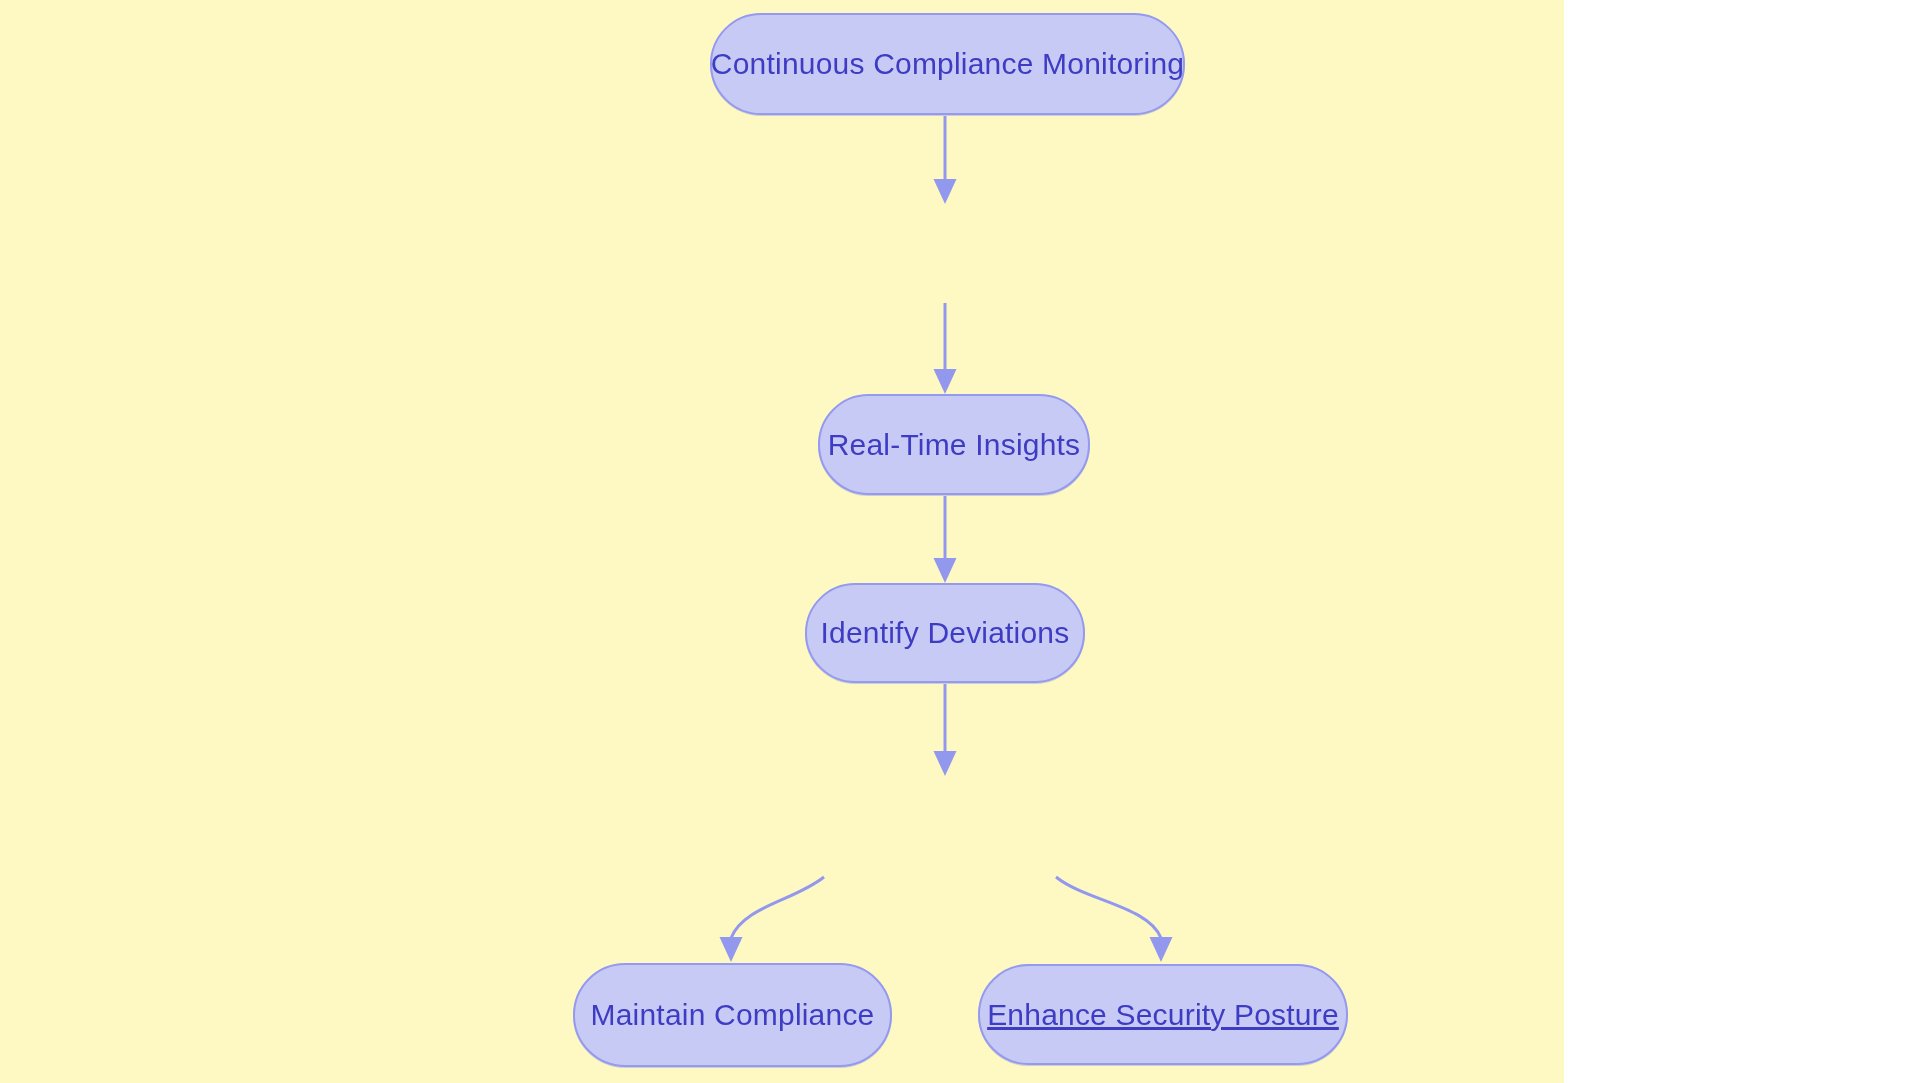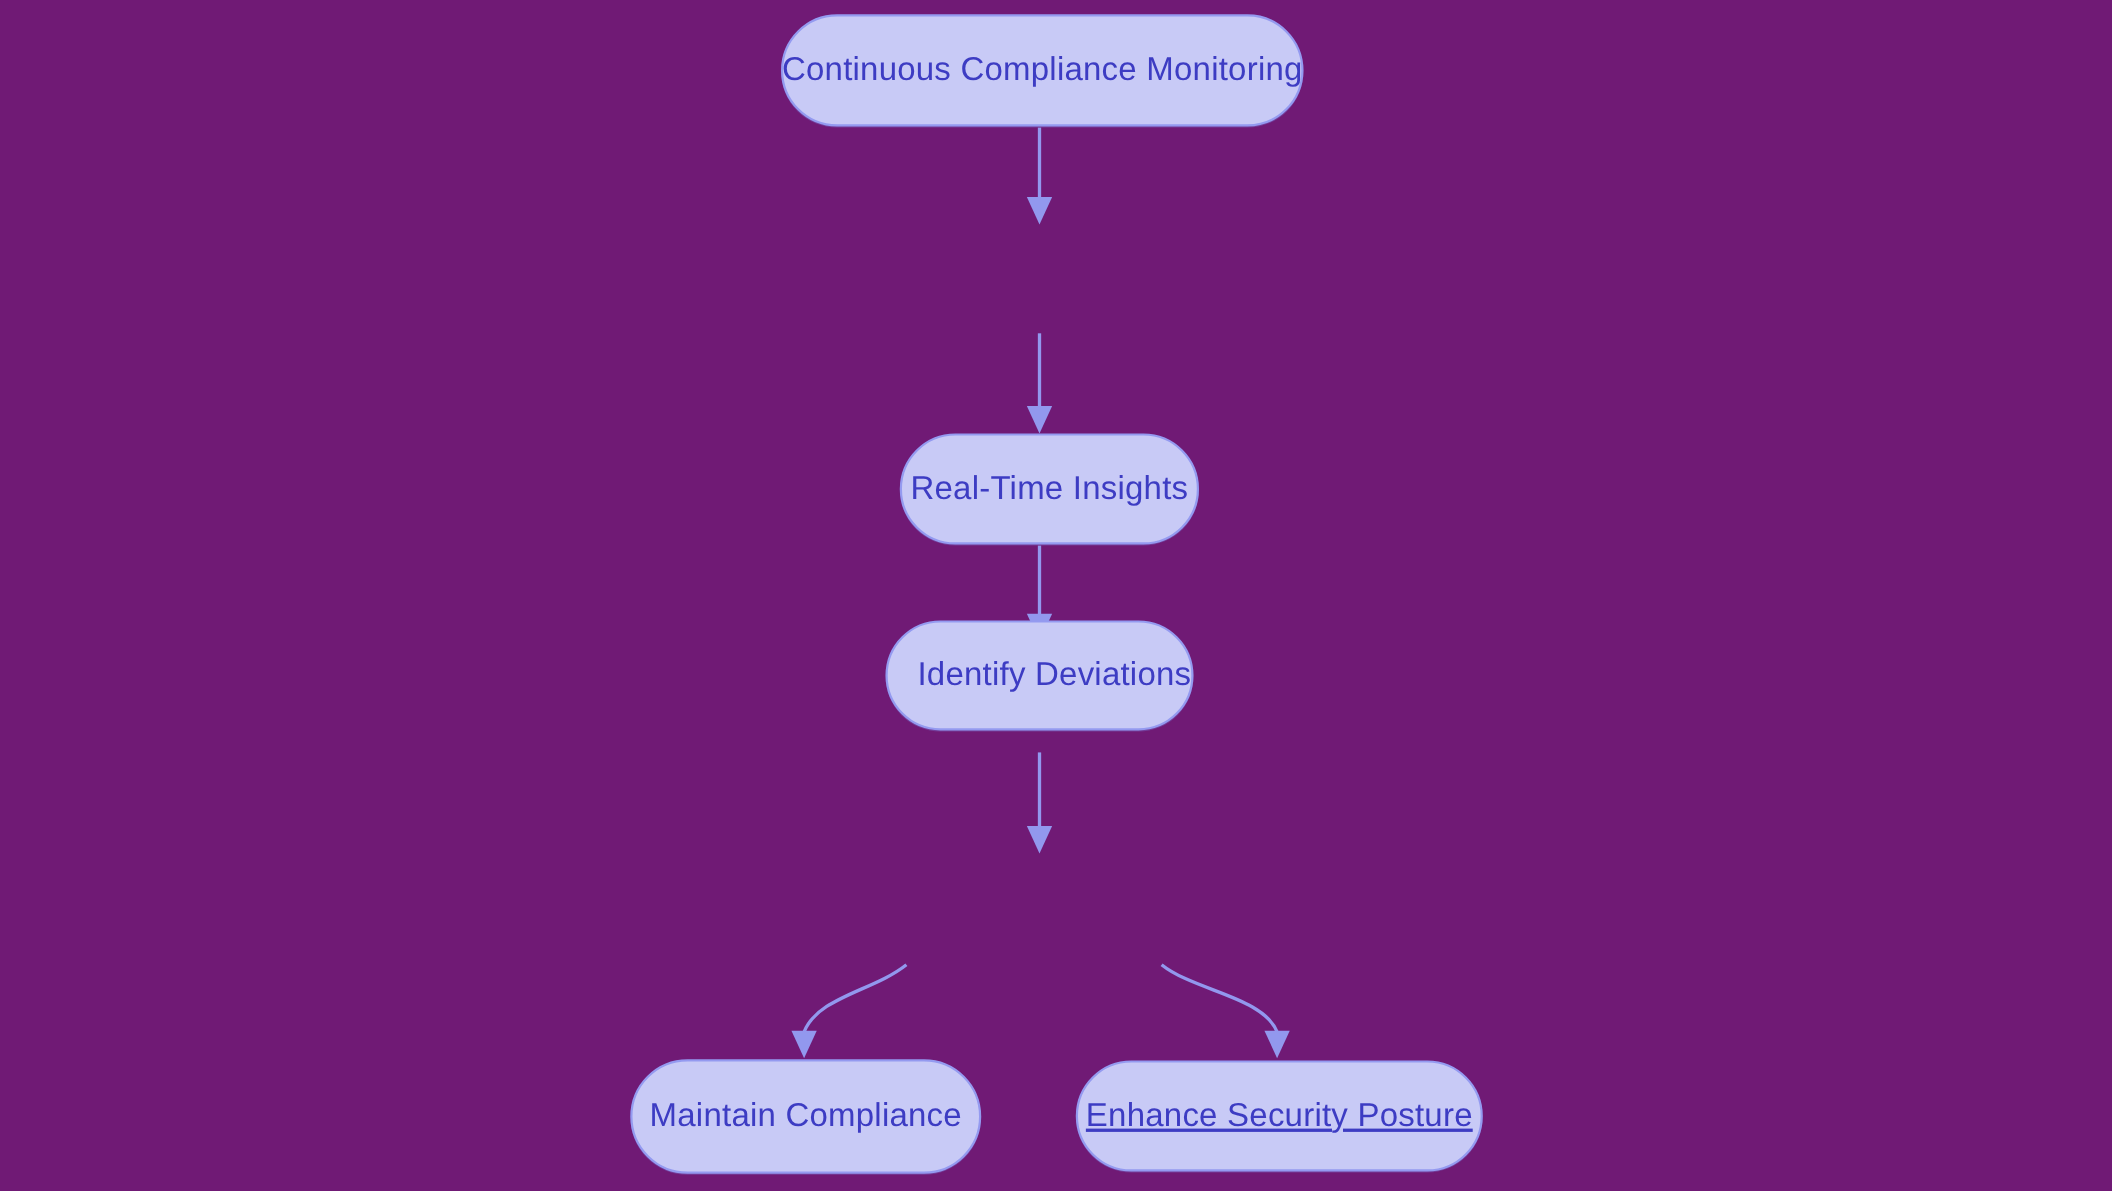--- a/index.html
+++ b/index.html
@@ -2,23 +2,23 @@
 <html><head>
 <meta charset="utf-8">
 <style>
   html, body {
     margin: 0;
     padding: 0;
     background: #ffffff;
   }
   .canvas {
     position: relative;
-    width: 1920px;
+    width: 1564px;
     height: 1083px;
-    background: #701a75;
+    background: #fef9c3;
     overflow: hidden;
     font-family: "Liberation Sans", sans-serif;
   }
   .edges-layer {
     position: absolute;
     left: 0;
     top: 0;
     width: 1920px;
     height: 1083px;
     pointer-events: none;
@@ -39,21 +39,21 @@
     box-shadow: 0 1px 0 rgba(120,125,220,0.35);
   }
   .node span {
     display: block;
     text-align: center;
   }
   
   #n1 { left: 710px; top: 13px;  width: 475px; height: 102px; }
   #n2 { left: 812px; top: 205px; width: 268px; height: 97px;  }
   #n3 { left: 818px; top: 394px; width: 272px; height: 101px; }
-  #n4 { left: 805px; top: 564px; width: 280px; height: 100px; justify-content: flex-end; }
+  #n4 { left: 805px; top: 583px; width: 280px; height: 100px; }
   #n5 { left: 830px; top: 776px; width: 233px; height: 99px;  }
   #n6 { left: 573px; top: 963px; width: 319px; height: 104px; }
   #n7 { left: 978px; top: 964px; width: 370px; height: 101px; text-decoration: underline; }
 </style>
 </head>
 <body>
 
 <div class="canvas">
 
   <svg class="edges-layer" viewBox="0 0 1920 1083" xmlns="http://www.w3.org/2000/svg">

